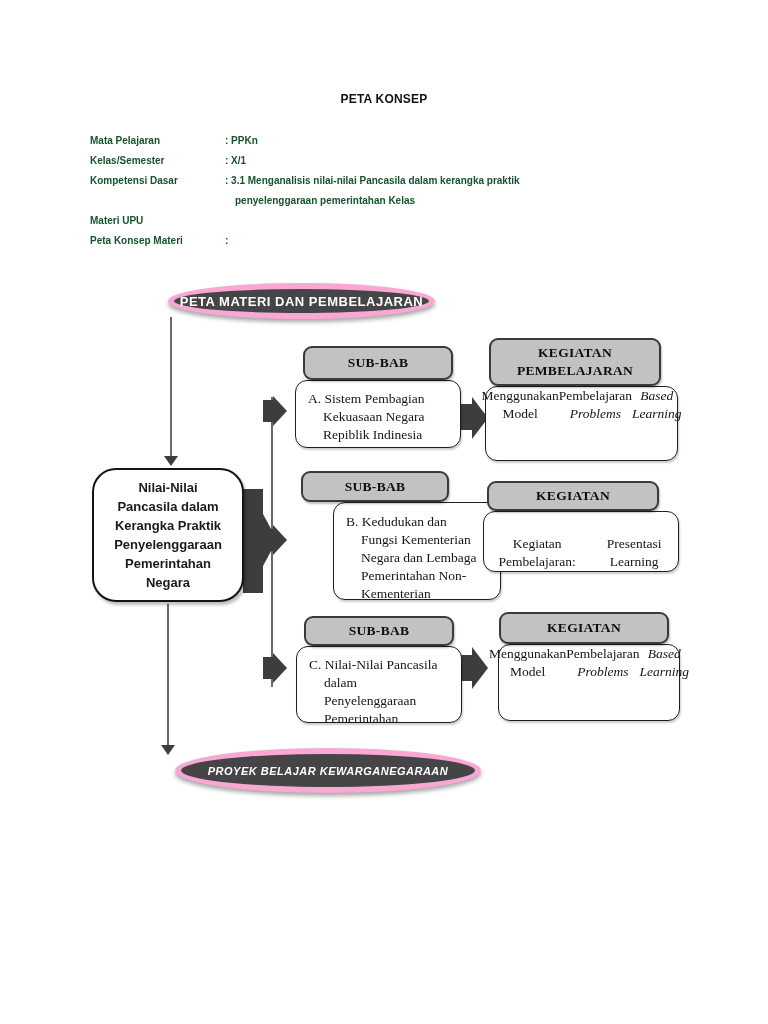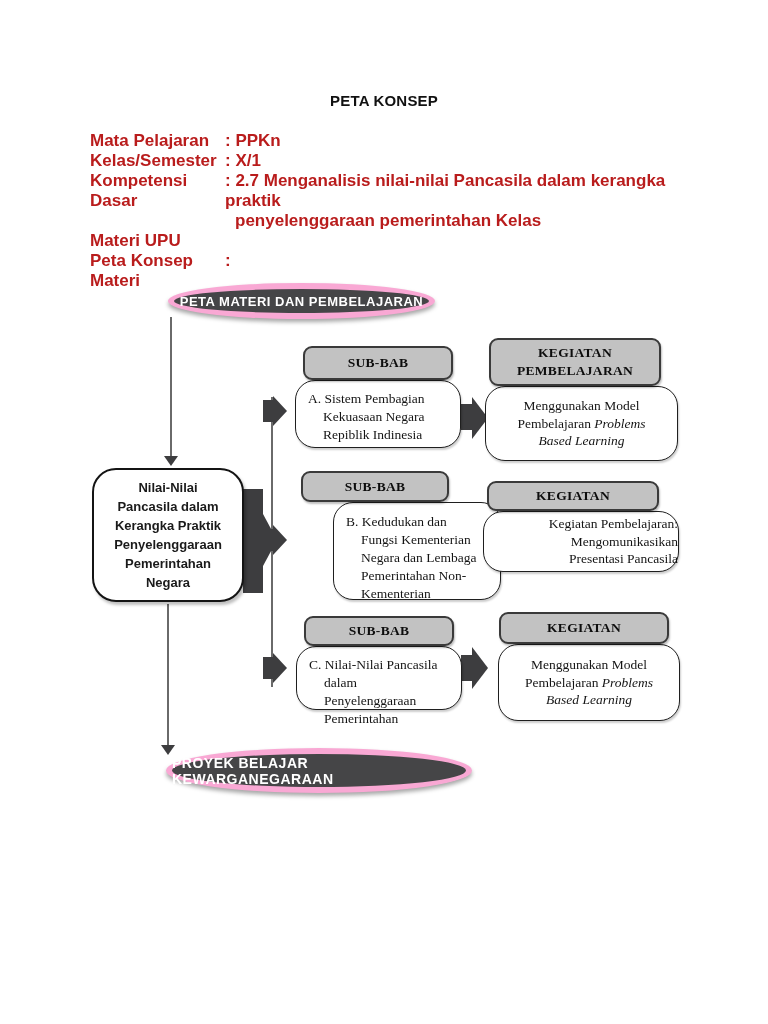--- a/index.html
+++ b/index.html
@@ -11,47 +11,47 @@
     background: #ffffff;
     font-family: "Liberation Sans", sans-serif;
     color: #1a1a1a;
     overflow: hidden;
   }
   
   .doc-title {
     position: absolute;
     top: 92px; left: 0; width: 100%;
     text-align: center;
-    font-size: 15px; font-weight: 700;
+    font-size: 12px; font-weight: 700;
     letter-spacing: 0.2px;
     color: #111;
   }
   .meta {
     position: absolute;
     left: 90px; top: 131px; width: 612px;
-    font-size: 17px; font-weight: 700; line-height: 20px;
-    color: #b91c1c;
+    font-size: 10px; font-weight: 700; line-height: 20px;
+    color: #14532d;
   }
   .meta-row { display: flex; align-items: flex-start; }
   .meta-label { width: 135px; flex: 0 0 135px; }
   .meta-value .v2 { padding-left: 10px; }
   
   .diagram { position: absolute; inset: 0; }
   .oval {
     position: absolute;
     background: #454547;
     border: 6px solid #f9a8d4;
     border-radius: 50%;
     box-shadow: 0 3px 4px rgba(0,0,0,0.35);
     display: flex; align-items: center; justify-content: center;
     color: #ffffff; font-weight: 700; letter-spacing: 0.5px;
     z-index: 2;
   }
   .oval.top { left: 168px; top: 283px; width: 267px; height: 36px; font-size: 13px; }
-  .oval.bottom { left: 166px; top: 748px; width: 306px; height: 45px; font-size: 14px; }
+  .oval.bottom { left: 175px; top: 748px; width: 306px; height: 45px; font-size: 11px; font-style: italic; }
   .vline { position: absolute; width: 2px; background: #6a6a6a; z-index: 0; }
   #vline-top { left: 170px; top: 317px; height: 139px; }
   #vline-bottom { left: 167px; top: 604px; height: 144px; }
   .arrow-down {
     position: absolute; width: 0; height: 0; z-index: 3;
     border-left: 7px solid transparent;
     border-right: 7px solid transparent;
     border-top: 10px solid #3d3d3f;
   }
   #arrowdown-left { left: 164px; top: 456px; }
@@ -89,30 +89,30 @@
     z-index: 3;
   }
   #sb-hdr-1 { left: 303px; top: 346px; width: 150px; height: 34px; }
   #kg-hdr-1 { left: 489px; top: 338px; width: 172px; height: 48px; }
   #sb-hdr-2 { left: 301px; top: 471px; width: 148px; height: 31px; }
   #kg-hdr-2 { left: 487px; top: 481px; width: 172px; height: 30px; }
   #sb-hdr-3 { left: 304px; top: 616px; width: 150px; height: 30px; }
   #kg-hdr-3 { left: 499px; top: 612px; width: 170px; height: 32px; }
   .node {
     position: absolute;
-    background: #ffffff; border: 1.5px solid #1f1f1f; border-radius: 20px;
+    background: #ffffff; border: 1.5px solid #1f1f1f; border-radius: 12px;
     box-shadow: 1px 2px 2px rgba(0,0,0,0.2);
     font-family: "Liberation Serif", serif; font-size: 13.5px; line-height: 1.33;
     color: #141414; z-index: 2;
   }
   .node .ind { padding-left: 15px; }
   #sb-node-1 { left: 295px; top: 380px; width: 166px; height: 68px; padding: 9px 6px 6px 12px; }
   #sb-node-2 { left: 293px; top: 502px; width: 168px; height: 98px; padding: 10px 6px 6px 12px; margin-left: 40px; }
-  #sb-node-3 { left: 296px; top: 646px; width: 166px; height: 64px; padding: 9px 6px 14px 12px; }
-  .k-node { text-align: center; display: flex; flex-direction: column; justify-content: center; }
+  #sb-node-3 { left: 296px; top: 646px; width: 166px; height: 77px; padding: 9px 6px 14px 12px; }
+  .k-node { text-align: center; display: flex; flex-direction: row; justify-content: center; }
   #kg-node-1 { left: 485px; top: 386px; width: 193px; height: 75px; }
   #kg-node-2 { left: 483px; top: 511px; width: 196px; height: 61px; align-items: flex-end; }
   #kg-node-3 { left: 498px; top: 644px; width: 182px; height: 77px; }
   .it { font-style: italic; }
 </style>
 </head>
 <body>
 
 <div class="page">
 
@@ -127,21 +127,21 @@
     </div>
     <div class="meta-row">
       <div class="meta-label">Kelas/Semester</div>
       <div class="meta-value">
         <div class="v1">: X/1</div>
       </div>
     </div>
     <div class="meta-row">
       <div class="meta-label">Kompetensi Dasar</div>
       <div class="meta-value">
-        <div class="v1">: 2.7 Menganalisis nilai-nilai Pancasila dalam kerangka praktik</div>
+        <div class="v1">: 3.1 Menganalisis nilai-nilai Pancasila dalam kerangka praktik</div>
         <div class="v2">penyelenggaraan pemerintahan Kelas</div>
       </div>
     </div>
     <div class="meta-row">
       <div class="meta-label">Materi UPU</div>
     </div>
     <div class="meta-row">
       <div class="meta-label">Peta Konsep Materi</div>
       <div class="meta-value">
         <div class="v1">:</div>
@@ -215,22 +215,21 @@
       <div class="ind">Fungsi Kementerian</div>
       <div class="ind">Negara dan Lembaga</div>
       <div class="ind">Pemerintahan Non-</div>
       <div class="ind">Kementerian</div>
     </div>
     <div class="hdr" id="kg-hdr-2">
       <div>KEGIATAN</div>
     </div>
     <div class="node k-node" id="kg-node-2">
       <div>Kegiatan Pembelajaran:</div>
-      <div>Mengomunikasikan</div>
-      <div>Presentasi Pancasila</div>
+      <div>Presentasi Learning</div>
     </div>
 
     <div class="hdr" id="sb-hdr-3">
       <div>SUB-BAB</div>
     </div>
     <div class="node" id="sb-node-3">
       <div>C. Nilai-Nilai Pancasila</div>
       <div class="ind">dalam</div>
       <div class="ind">Penyelenggaraan</div>
       <div class="ind">Pemerintahan</div>

